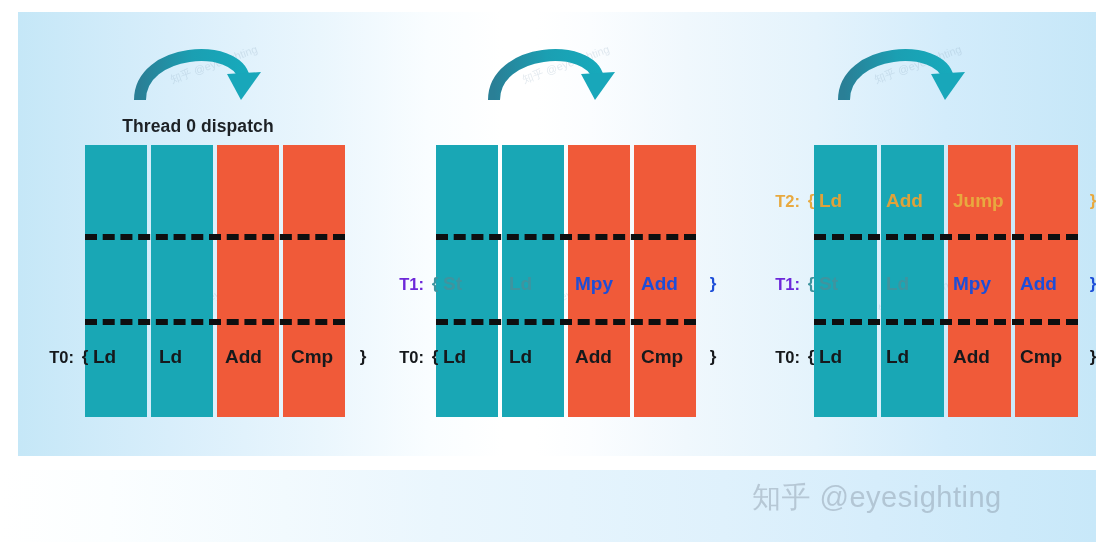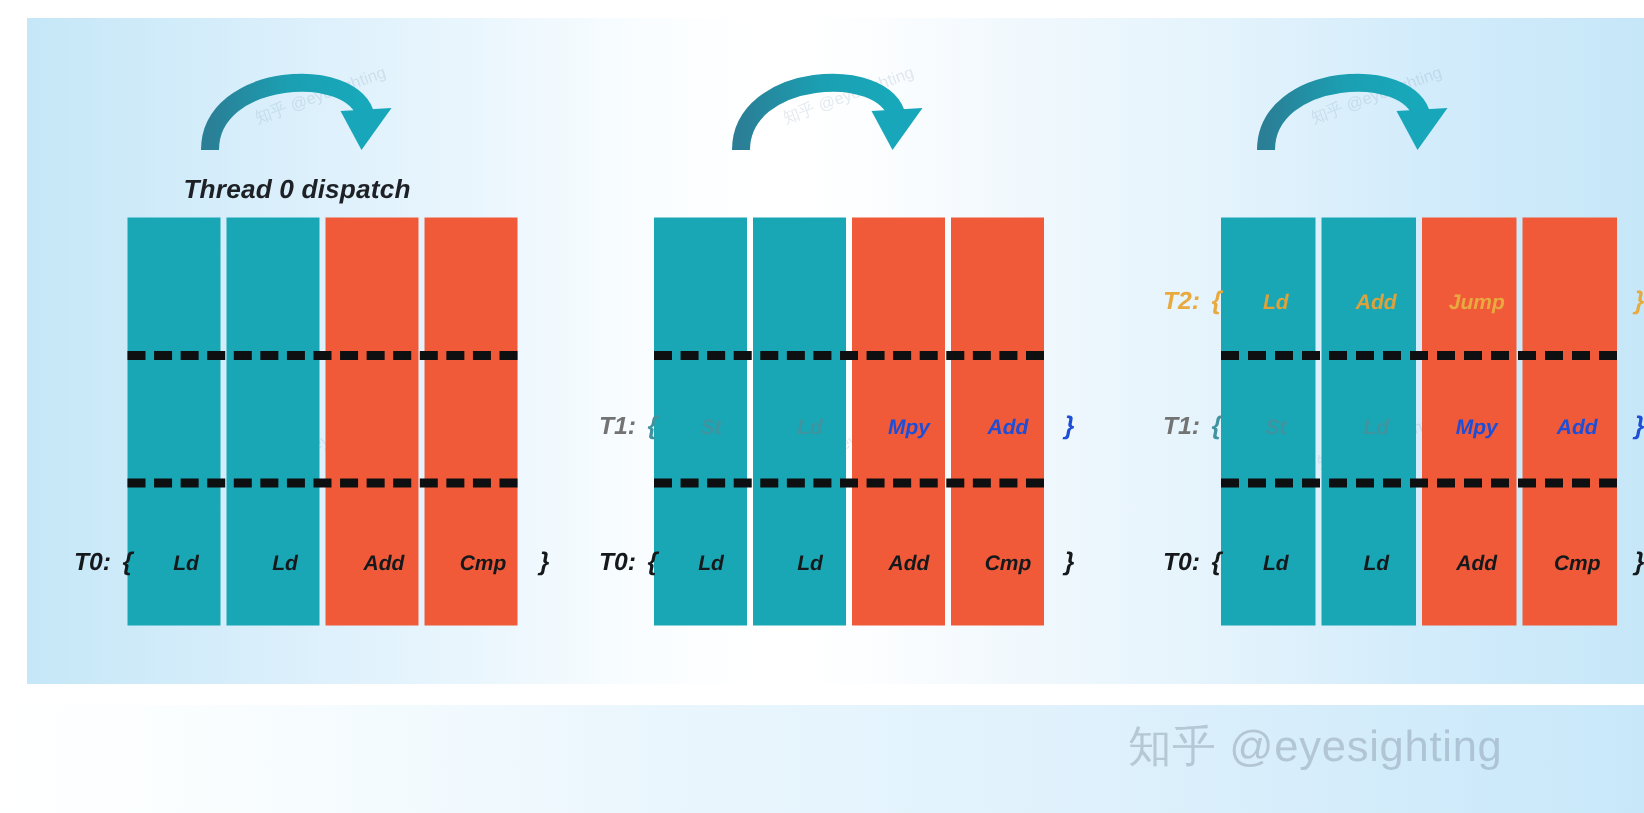--- a/index.html
+++ b/index.html
@@ -91,21 +91,20 @@
     white-space: nowrap;
     line-height: 13px;
     pointer-events: none;
   }
 
   
   .panel {
     position: absolute;
     top: 12px;
     height: 444px;
-    font-style: italic;
   }
   #panel-0 { left: 18px;  width: 360px; }
   #panel-1 { left: 378px; width: 348px; }
   #panel-2 { left: 726px; width: 352px; }
 
   .panel-title {
     position: absolute;
     top: 104px;
     width: 100%;
     text-align: center;
@@ -160,21 +159,21 @@
   
   .row {
     position: absolute;
     height: 30px;
     display: flex;
     align-items: center;
     pointer-events: none;
   }
   .row.r0 { top: 174px; }
   .row.r1 { top: 257px; }
-  .row.r2 { top: 348px; }
+  .row.r2 { top: 330px; }
 
   #panel-0 .row { left: 0px;   width: 360px; }
   #panel-1 .row { left: -10px; width: 358px; }
   #panel-2 .row { left: 18px;  width: 334px; }
 
   .row-label {
     width: 56px;
     text-align: right;
     font-size: 16.5px;
     font-weight: bold;
@@ -191,31 +190,30 @@
   .slots {
     display: flex;
     flex: 0 0 auto;
     width: 260px;
     gap: 4px;
     margin-left: 2px;
   }
   #panel-2 .slots { width: 264px; }
   .slot {
     flex: 1 1 0;
-    text-align: center;
-    font-size: 14px;
+    font-size: 19px;
     font-weight: bold;
   }
   .brace-r { margin-left: 4px; }
 
   
   .tx-dark    { color: #16191c; }
   .tx-faded-t { color: #3f949f; }
   .tx-faded-o { color: #1d4ed8; }
-  .tx-teal    { color: #737373; }
+  .tx-teal    { color: #6d28d9; }
   .tx-amber   { color: #e8a93f; }
   .tx-amber-d { color: #dfa23a; }
 </style>
 </head>
 <body>
 
 <div id="root">
 
   <div class="figure-band"></div>
 

